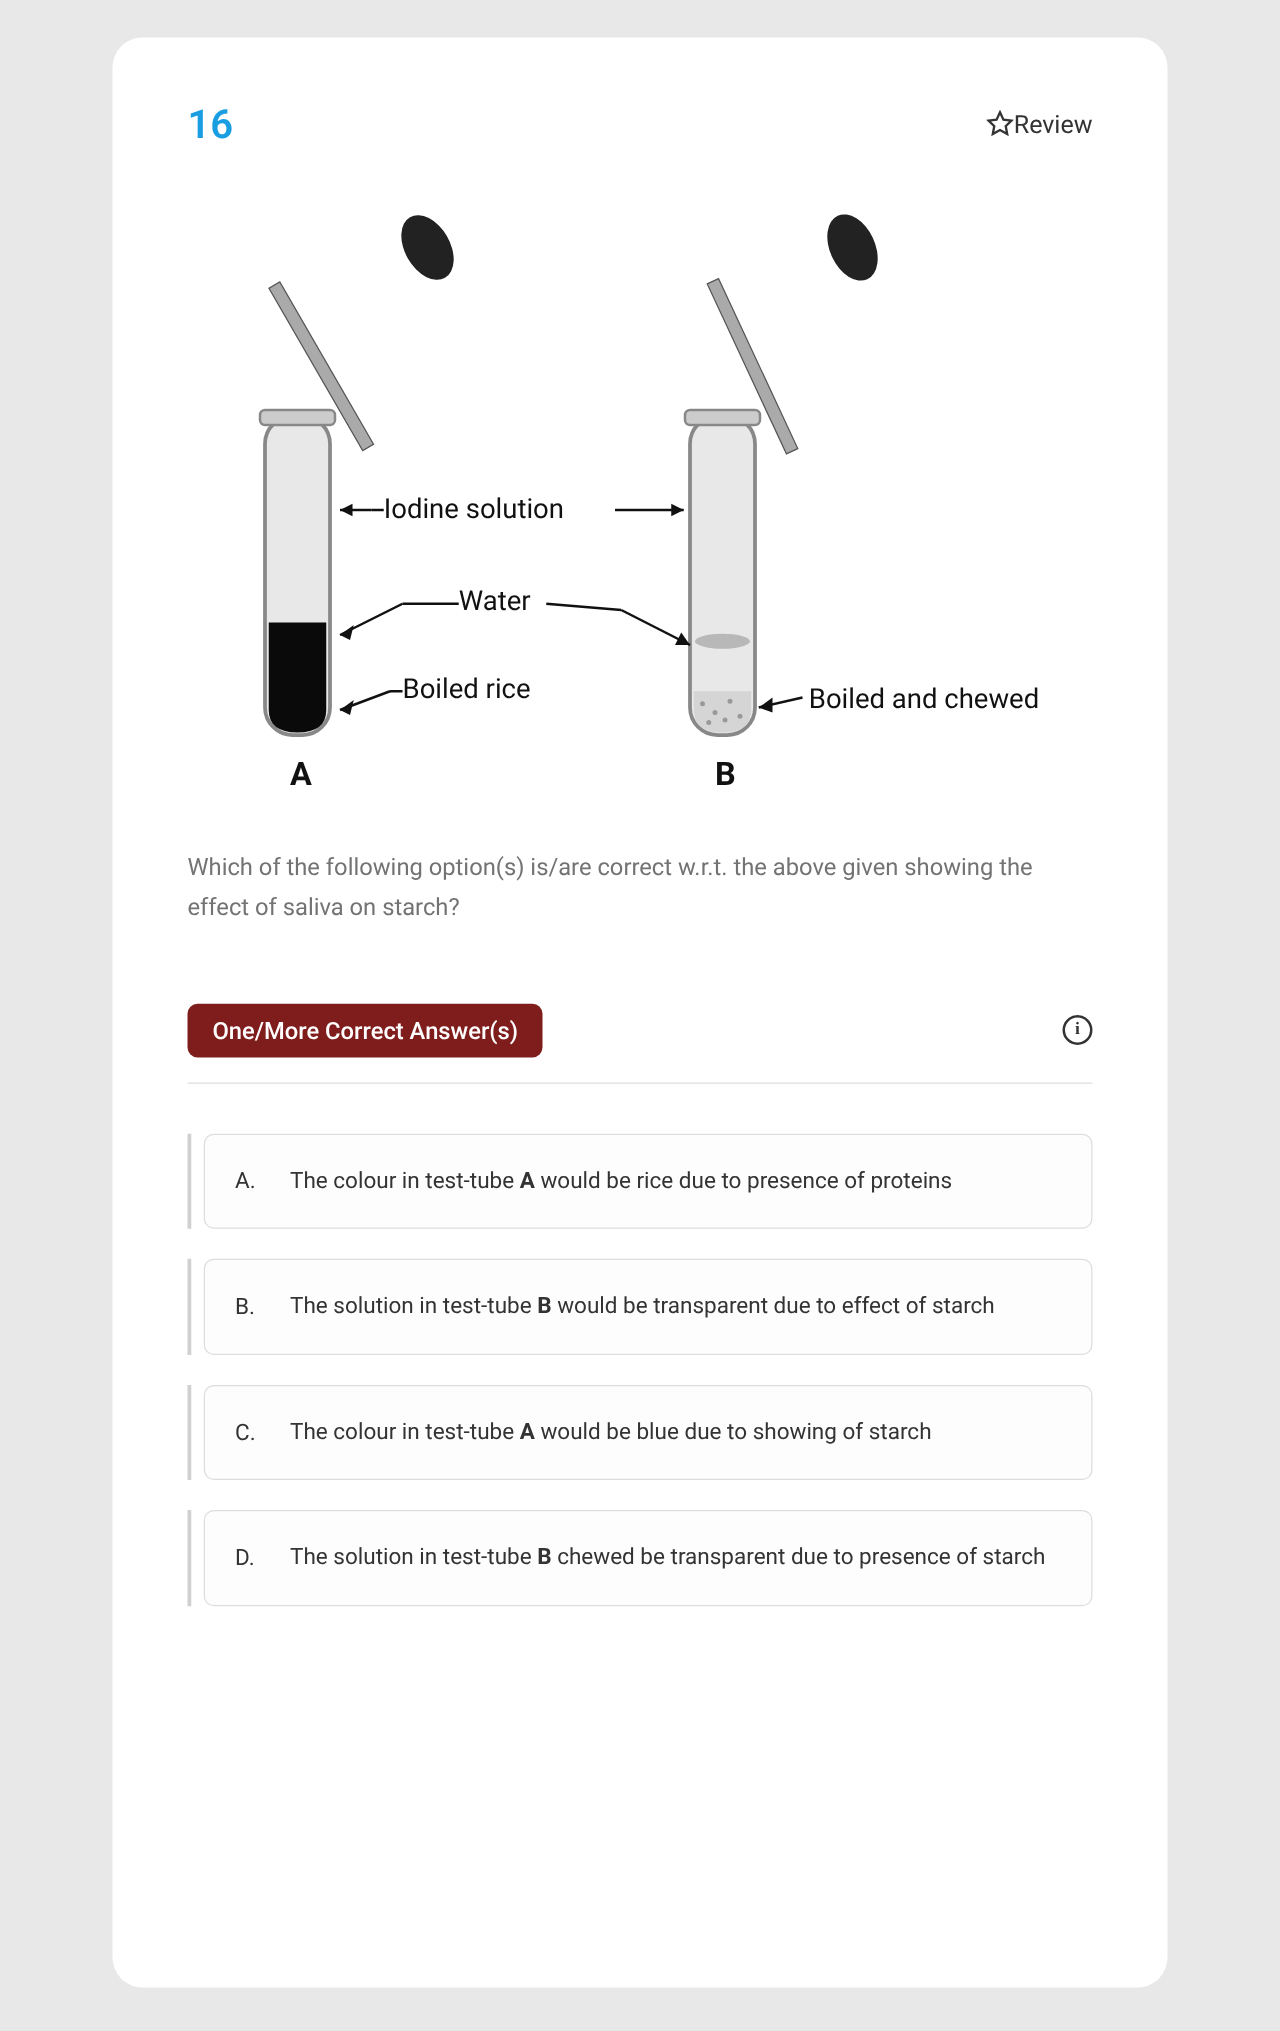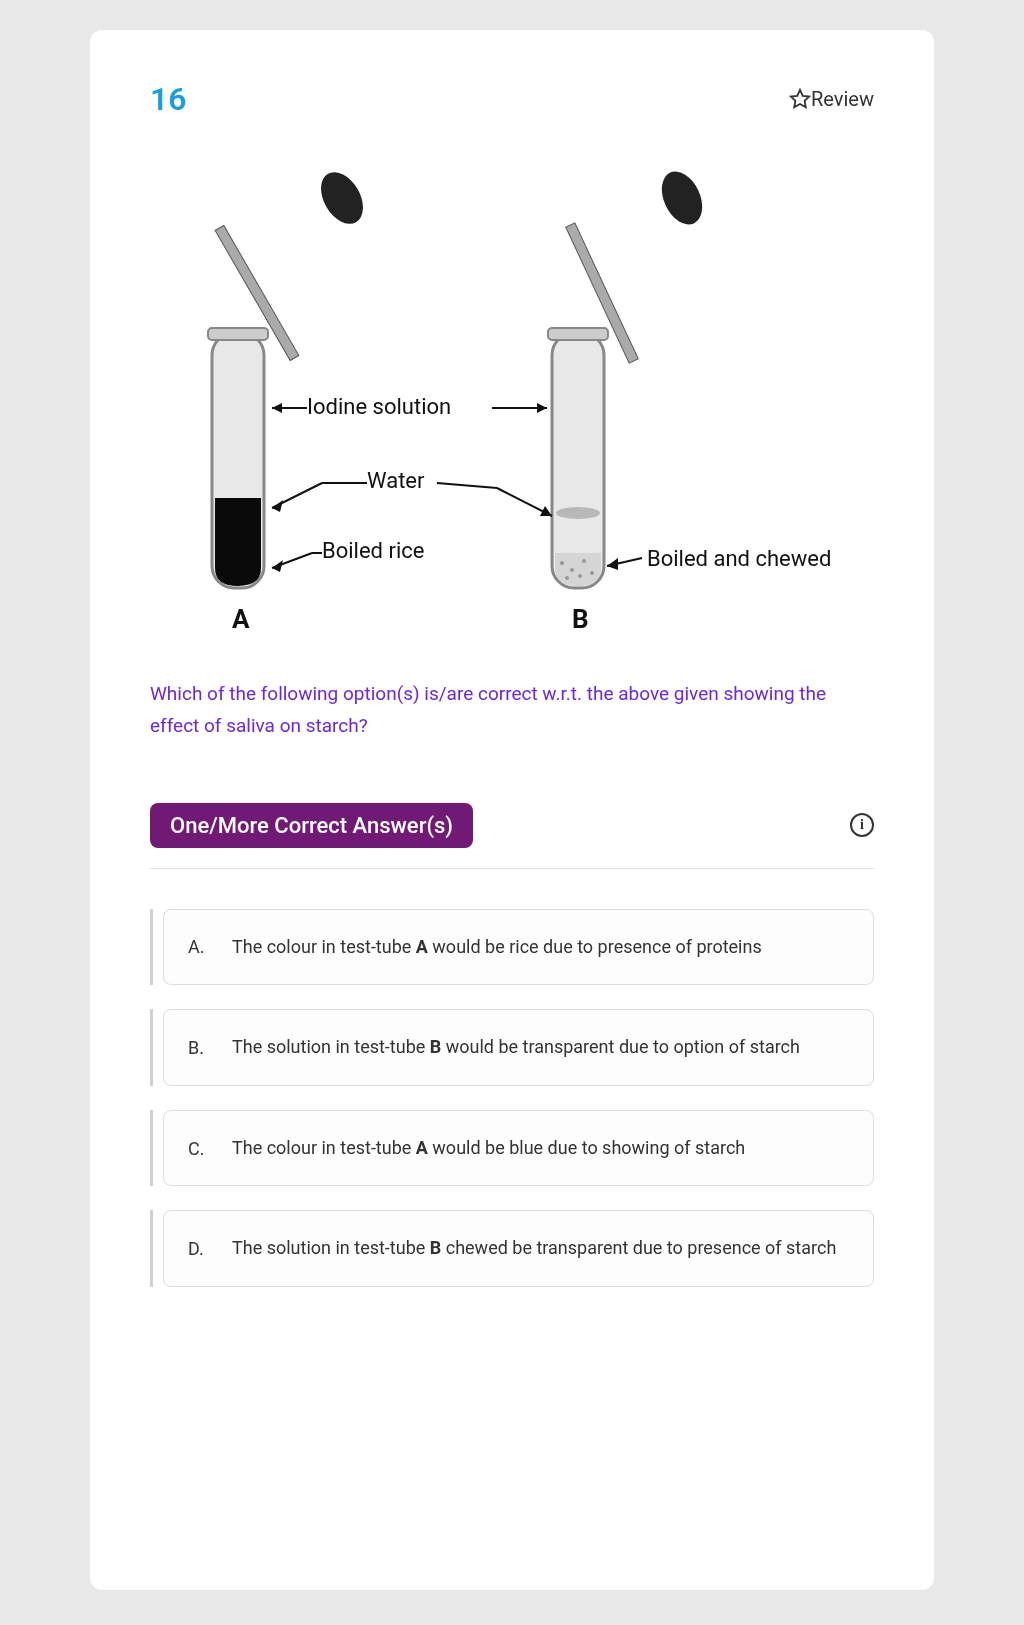--- a/index.html
+++ b/index.html
@@ -9,21 +9,21 @@
     }
     body {
       font-family: -apple-system, BlinkMacSystemFont, 'Segoe UI', Roboto, Arial, sans-serif;
       background: #e8e8e8;
       width: 1024px;
       min-height: 1625px;
       padding: 30px 90px;
     }
     .card {
       background: #fff;
-      border-radius: 12px;
+      border-radius: 24px;
       padding: 50px 60px 72px 60px;
       min-height: 1560px;
     }
     .header {
       display: flex;
       justify-content: space-between;
       align-items: center;
       margin-bottom: 50px;
     }
     .question-number {
@@ -47,37 +47,37 @@
       position: relative;
       height: 470px;
     }
     .diagram-svg {
       width: 100%;
       height: 100%;
     }
     .question-text {
       font-size: 19px;
       line-height: 1.7;
-      color: #6d28d9;
+      color: #737373;
       margin-bottom: 60px;
     }
     .answer-type-row {
       display: flex;
       justify-content: space-between;
       align-items: center;
       padding-bottom: 20px;
       border-bottom: 1px solid #e0e0e0;
       margin-bottom: 40px;
     }
     .answer-badge {
-      background: #701a75;
+      background: #7f1d1d;
       color: #fff;
       padding: 10px 20px;
       border-radius: 8px;
-      font-size: 22px;
+      font-size: 19px;
       font-weight: 500;
     }
     .info-icon {
       width: 24px;
       height: 24px;
       border: 2px solid #333;
       border-radius: 50%;
       display: flex;
       align-items: center;
       justify-content: center;
@@ -213,21 +213,21 @@
         <div class="option-letter">A.</div>
         <div class="option-text">
           <span>The colour in test-tube </span><b>A</b><span> would be rice due to presence of proteins</span>
         </div>
       </div>
     </div>
     <div class="option">
       <div class="option-box">
         <div class="option-letter">B.</div>
         <div class="option-text">
-          <span>The solution in test-tube </span><b>B</b><span> would be transparent due to option of starch</span>
+          <span>The solution in test-tube </span><b>B</b><span> would be transparent due to effect of starch</span>
         </div>
       </div>
     </div>
     <div class="option">
       <div class="option-box">
         <div class="option-letter">C.</div>
         <div class="option-text">
           <span>The colour in test-tube </span><b>A</b><span> would be blue due to showing of starch</span>
         </div>
       </div>

